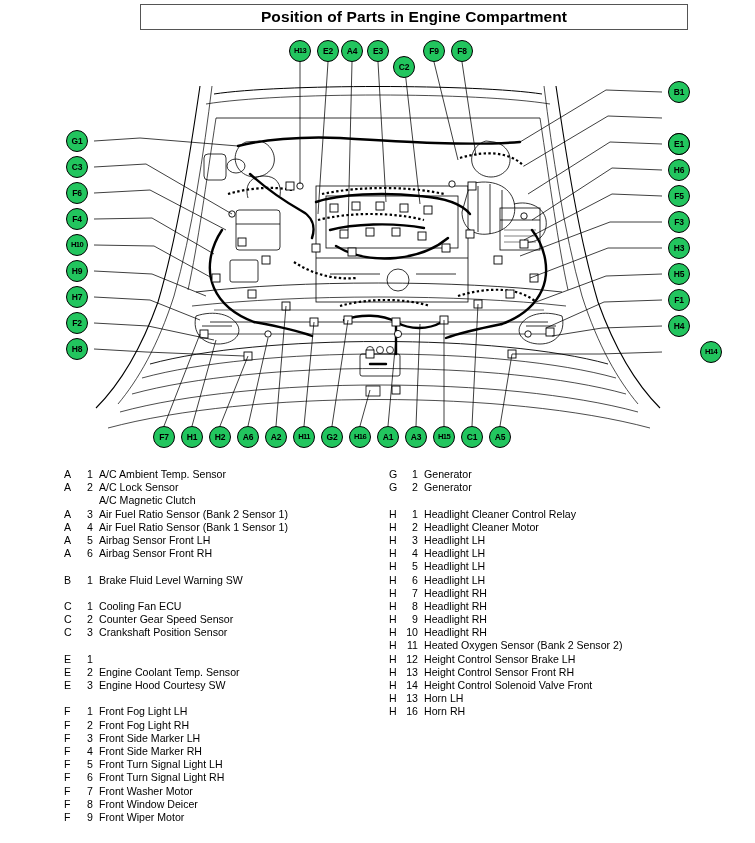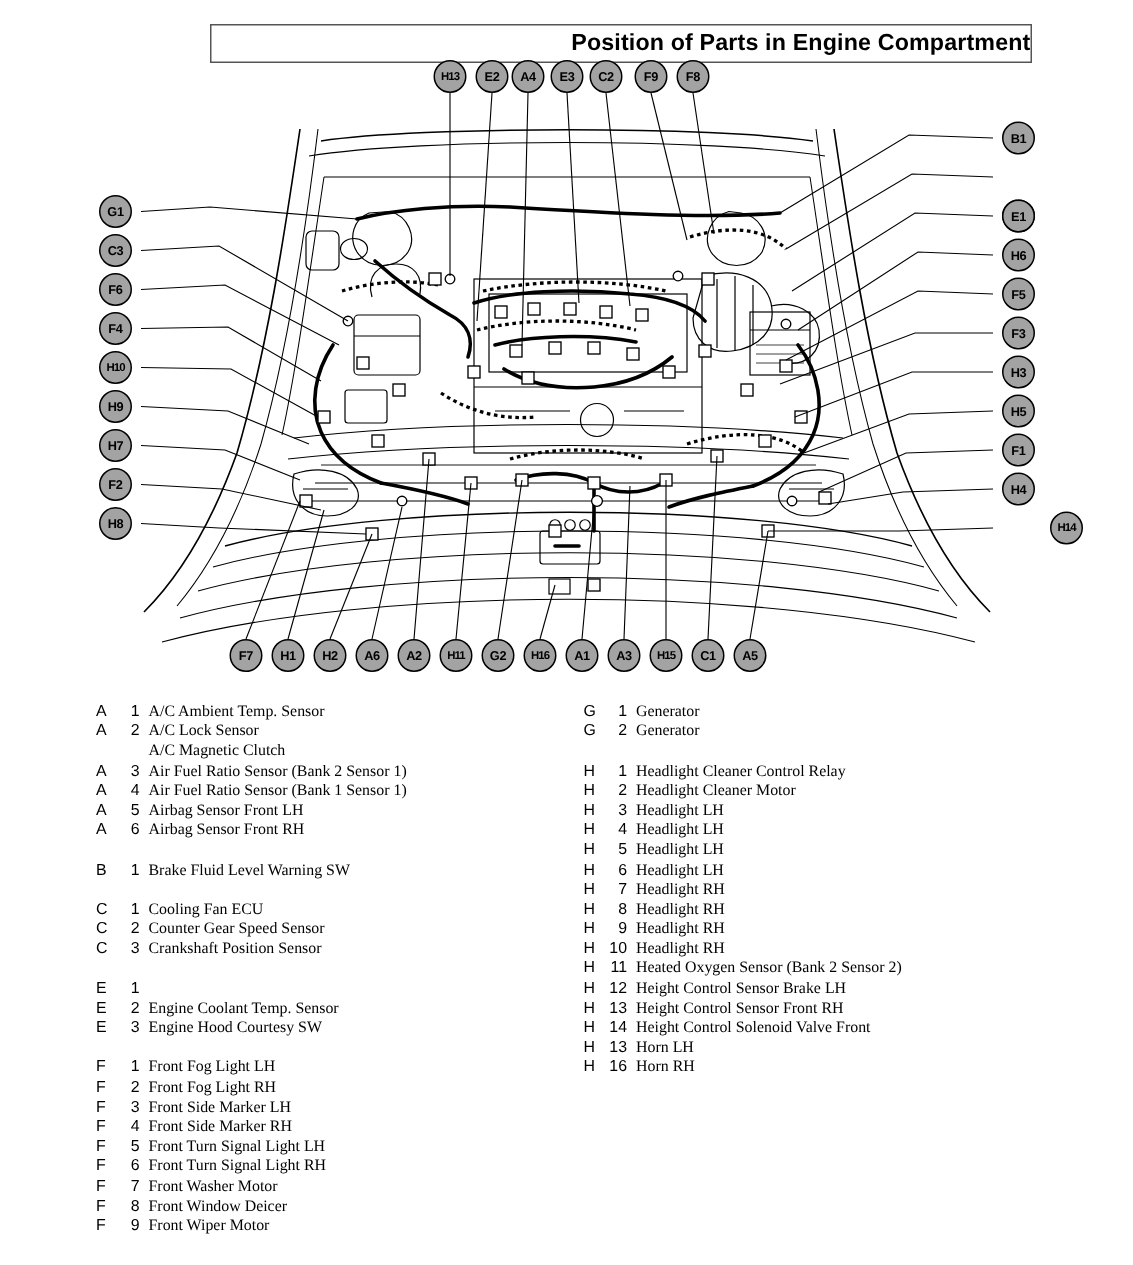--- a/index.html
+++ b/index.html
@@ -8,39 +8,38 @@
     font-family:"Liberation Sans", sans-serif;
     color:#000;
     -webkit-font-smoothing:none;
   }
 
   
   #title-bar{
     position:absolute;left:140px;top:4px;width:548px;height:26px;
     border:1px solid #555;
     box-sizing:border-box;
-    display:flex;align-items:center;justify-content:flex-end;
+    display:flex;align-items:center;justify-content:center;
     background:#fff;
-    margin-top:12px;
   }
   #title-bar .t{
     font-size:15.5px;font-weight:bold;letter-spacing:.1px;
     white-space:nowrap;
   }
 
   
   #diagram{
     position:absolute;left:0;top:34px;width:755px;height:430px;
   }
   #art{position:absolute;left:0;top:0;width:755px;height:430px;}
 
   
   .bub{
     position:absolute;width:22px;height:22px;border-radius:50%;
-    border:1.6px solid #000;background:#a3a3a3;
+    border:1.6px solid #000;background:#22c55e;
     display:flex;align-items:center;justify-content:center;
     font-size:8.5px;font-weight:bold;line-height:1;
     letter-spacing:-.2px;
     box-sizing:border-box;
     z-index:6;
   }
   .bub.wide{font-size:7.6px;letter-spacing:-.6px;}
 
   
   #legend{
@@ -52,21 +51,21 @@
 
   .lrow{
     height:13.2px;line-height:13.2px;
     font-size:10.6px;
     white-space:nowrap;
     display:flex;
   }
   .lrow.gap{height:13.2px;}
   .lrow .ltr{width:12px;display:inline-block;text-align:left;}
   .lrow .num{width:17px;display:inline-block;text-align:right;padding-right:6px;}
-  .lrow .dsc{display:inline-block;font-family:Liberation Serif, serif;}
+  .lrow .dsc{display:inline-block;}
   .lrow.cont .ltr,.lrow.cont .num{visibility:hidden;}
 </style>
 </head>
 <body>
 
 <div id="title-bar">
   <span class="t">Position of Parts in Engine Compartment</span>
 </div>
 
 <div id="diagram">
@@ -282,21 +281,21 @@
         <path d="M472,392 L478,270"></path>
         <path d="M500,392 L512,320"></path>
       </g>
     </g>
   </svg>
 
   <div class="bub wide" style="left:289px;top:6px;">H13</div>
   <div class="bub" style="left:317px;top:6px;">E2</div>
   <div class="bub" style="left:341px;top:6px;">A4</div>
   <div class="bub" style="left:367px;top:6px;">E3</div>
-  <div class="bub" style="left:393px;top:6px;">C2</div>
+  <div class="bub" style="left:393px;top:22px;">C2</div>
   <div class="bub" style="left:423px;top:6px;">F9</div>
   <div class="bub" style="left:451px;top:6px;">F8</div>
 
   <div class="bub" style="left:66px;top:96px;">G1</div>
   <div class="bub" style="left:66px;top:122px;">C3</div>
   <div class="bub" style="left:66px;top:148px;">F6</div>
   <div class="bub" style="left:66px;top:174px;">F4</div>
   <div class="bub wide" style="left:66px;top:200px;">H10</div>
   <div class="bub" style="left:66px;top:226px;">H9</div>
   <div class="bub" style="left:66px;top:252px;">H7</div>

